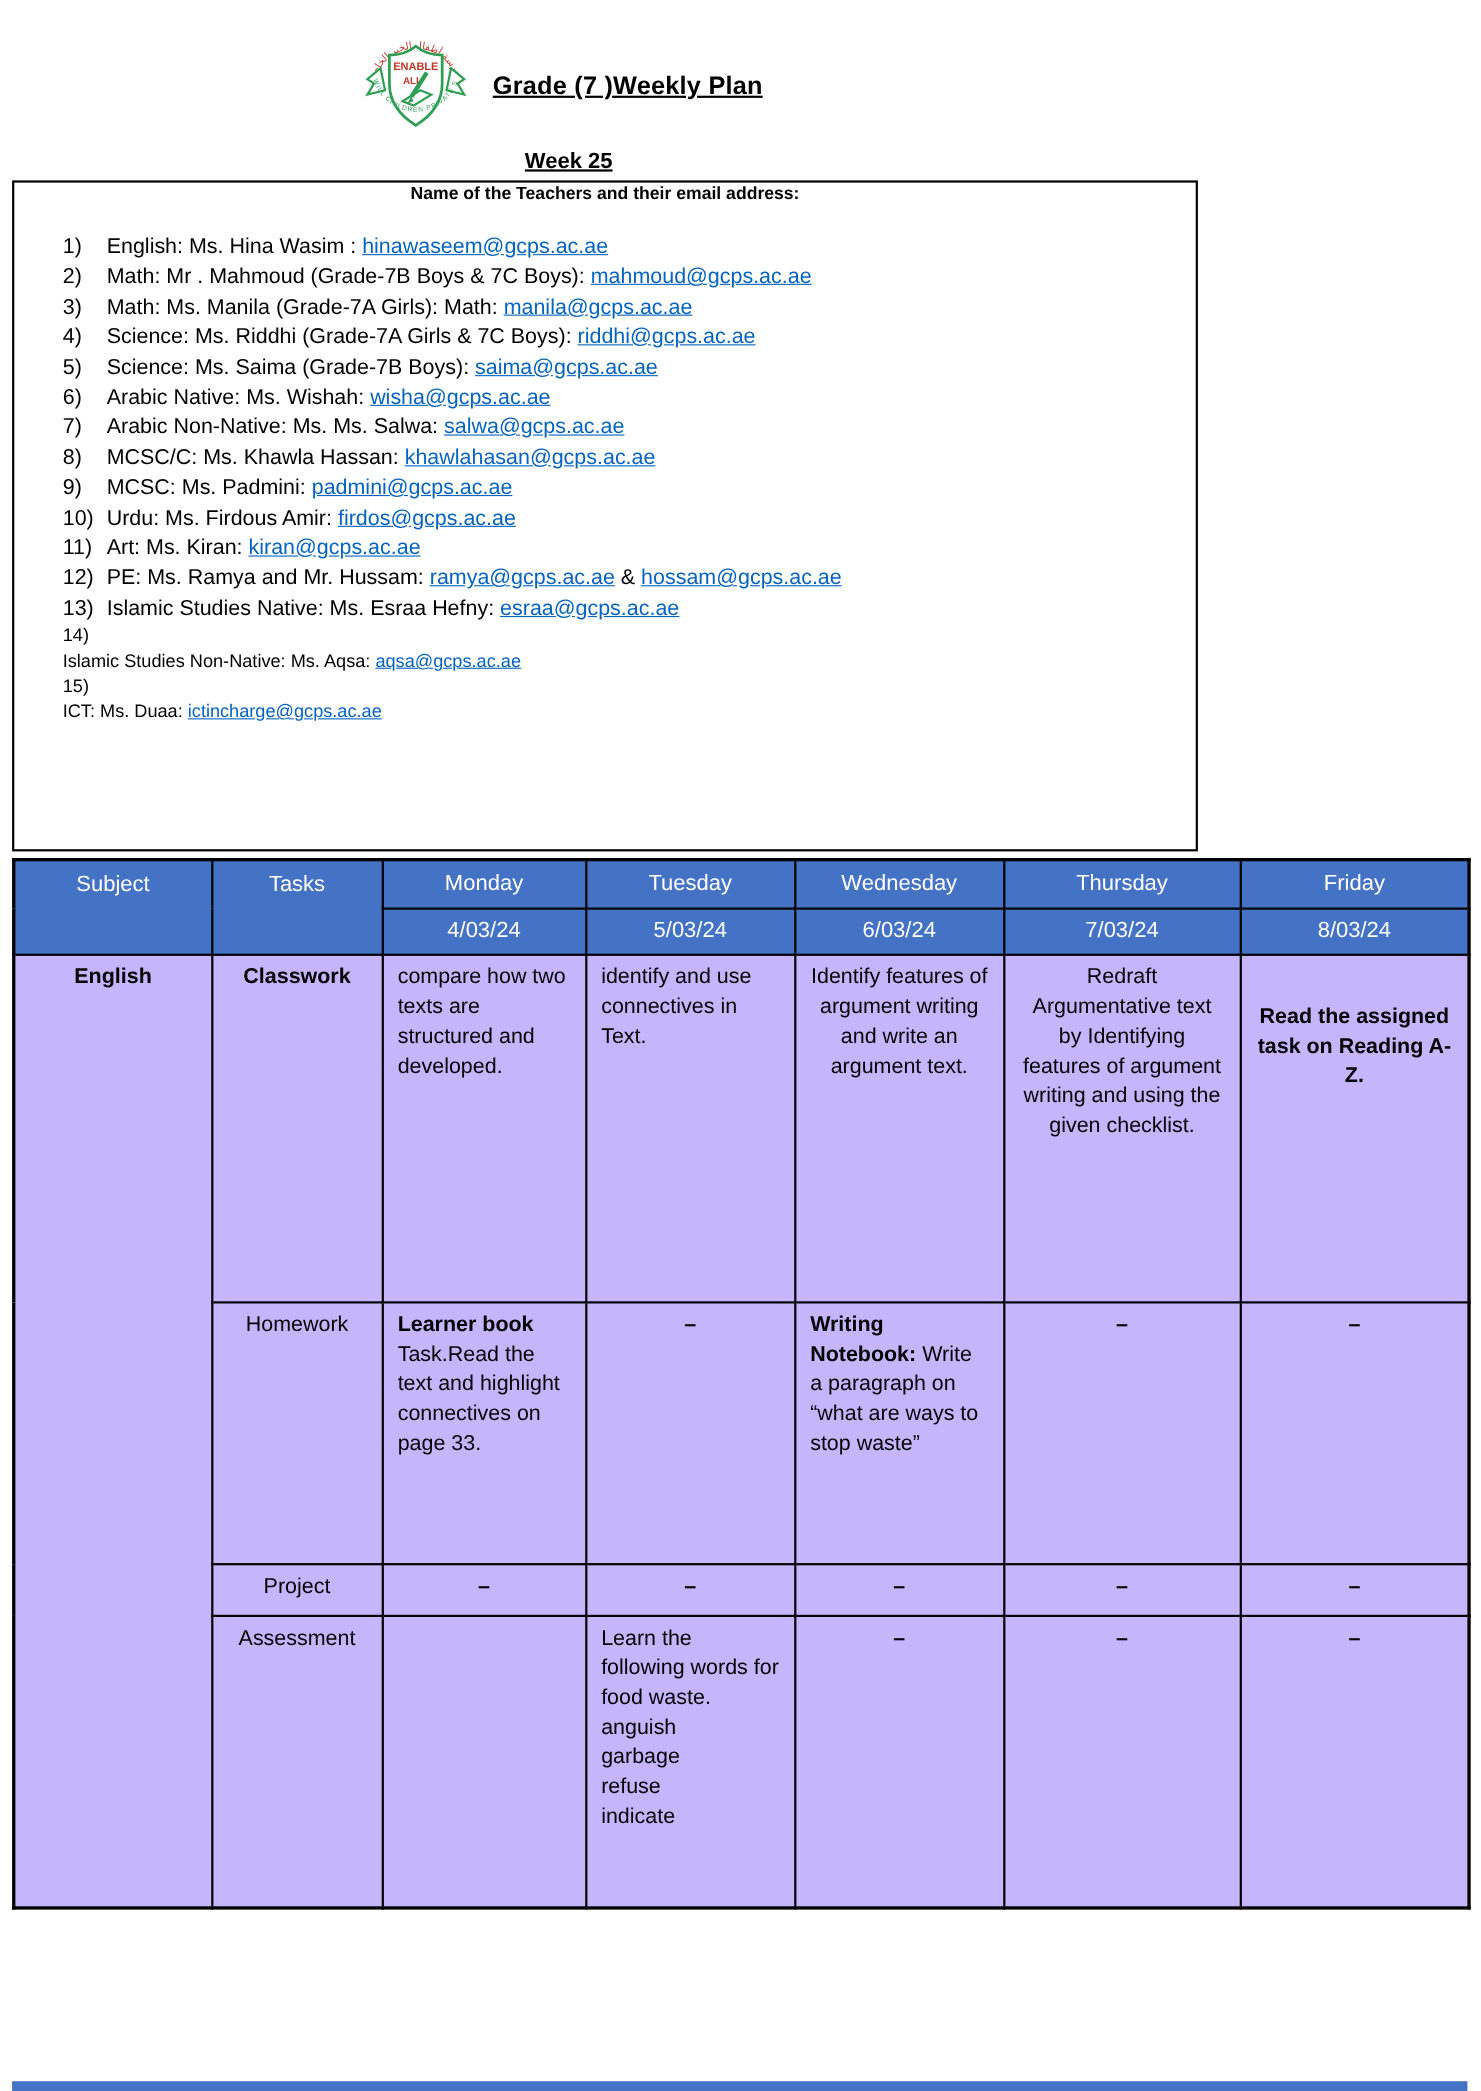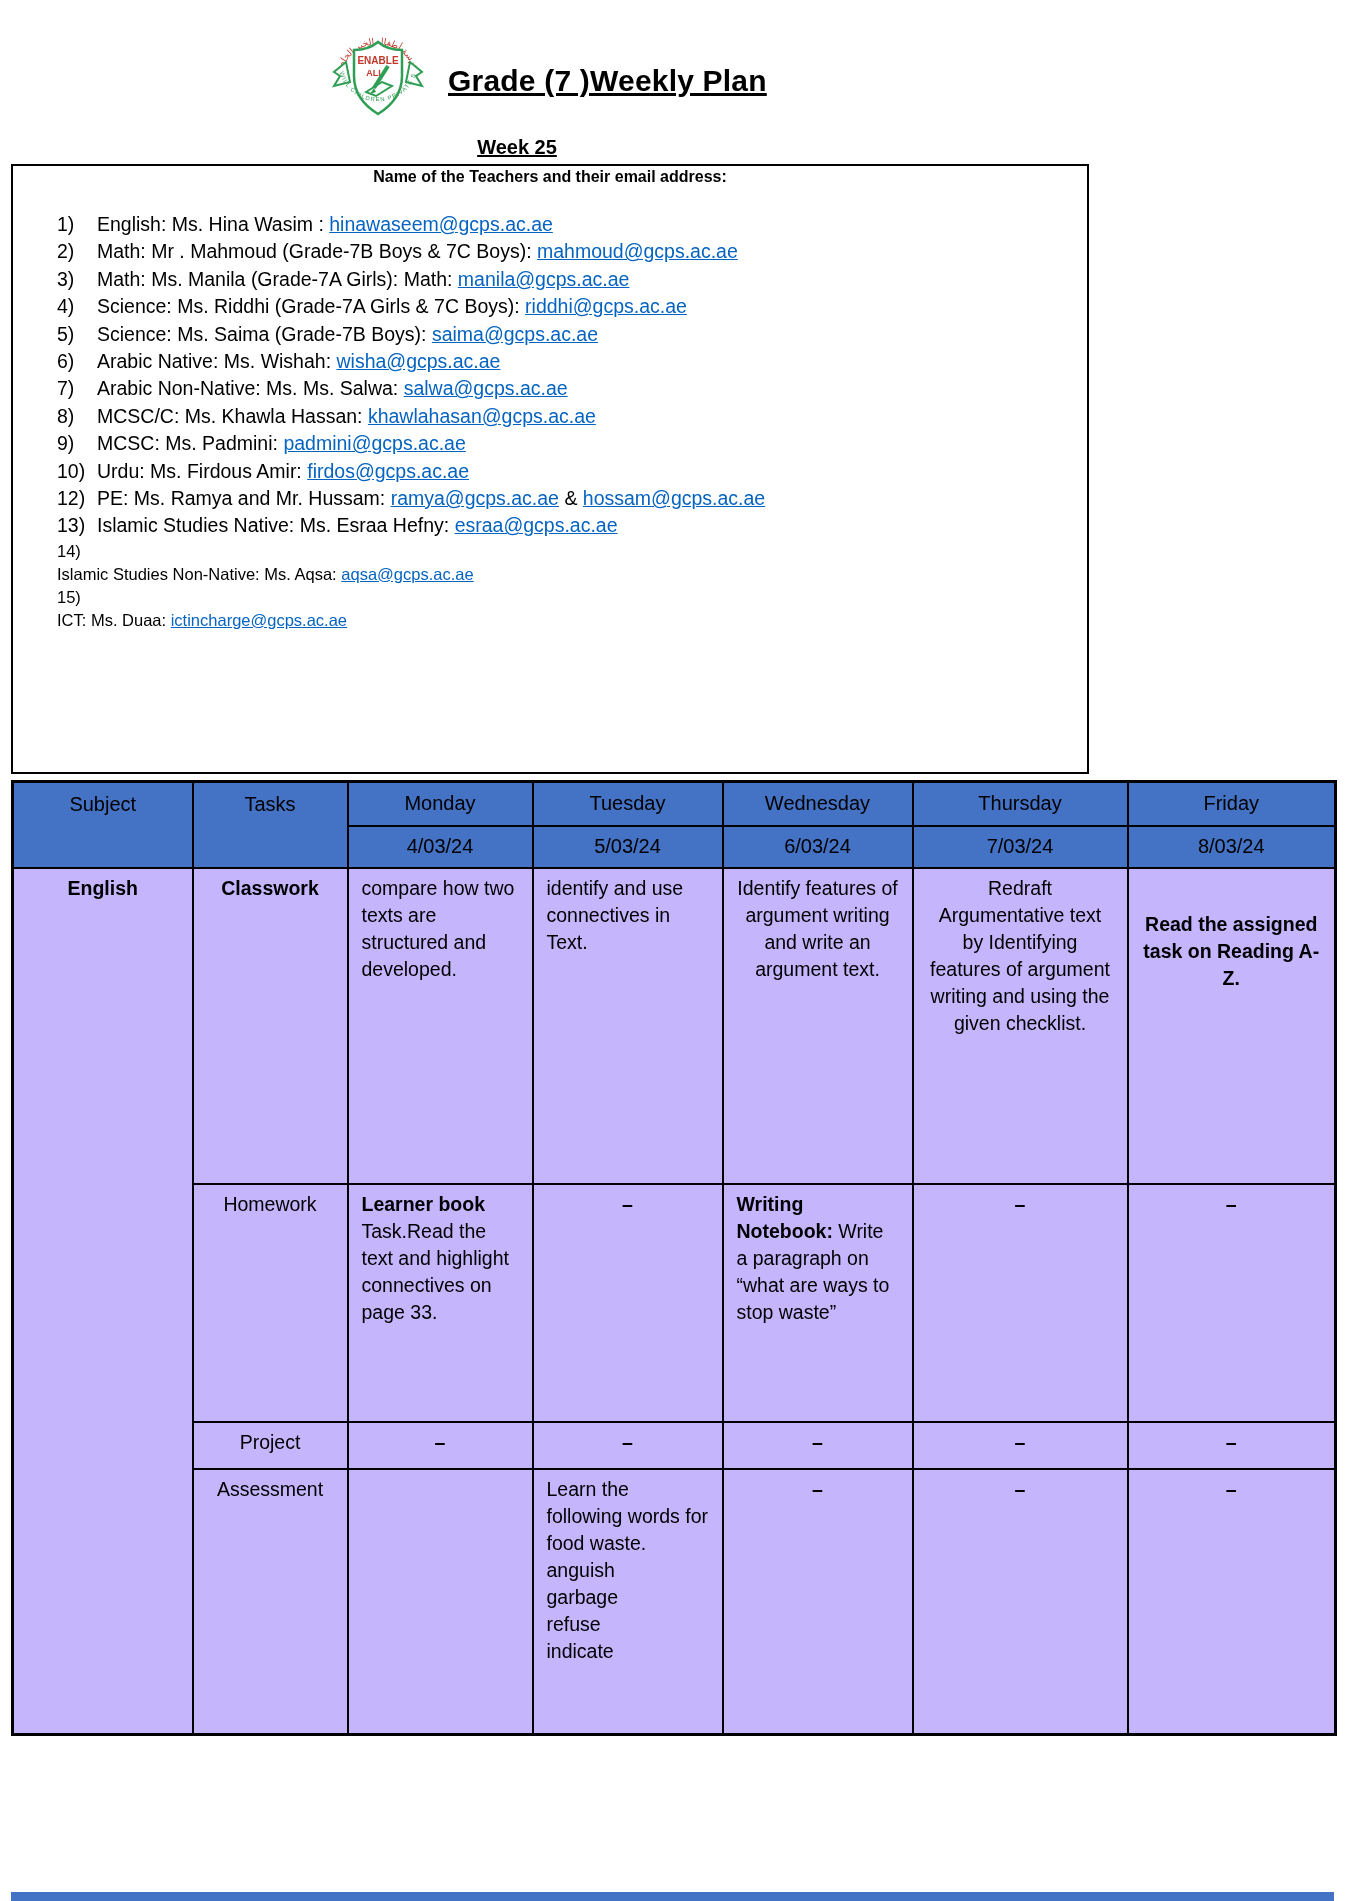--- a/index.html
+++ b/index.html
@@ -4,21 +4,21 @@
 <style>
   html,body{margin:0;padding:0;background:#ffffff;}
   .page{
     position:relative;width:1346px;height:1901px;background:#fff;
     font-family:"Liberation Sans",sans-serif;color:#000;overflow:hidden;
   }
   
   .logo{position:absolute;left:326px;top:20px;width:104px;height:108px;}
   .doc-title{
     position:absolute;left:448px;top:64px;
-    font-size:30px;font-weight:bold;text-decoration:underline;letter-spacing:.2px;
+    font-size:23px;font-weight:bold;text-decoration:underline;letter-spacing:.2px;
   }
   .week-heading{
     position:absolute;left:11px;top:136px;width:1012px;text-align:center;
     font-size:20px;font-weight:bold;text-decoration:underline;
   }
   
   .teachers-box{
     position:absolute;left:11px;top:164px;width:1078px;height:610px;
     border:2px solid #000;box-sizing:border-box;
   }
@@ -29,21 +29,21 @@
   .t-num{flex:none;width:40px;}
   .t-body{flex:1;}
   a.email-link{color:var(--link,#0563C1);text-decoration:underline;cursor:pointer;}
   
   table.plan{
     position:absolute;left:11px;top:780px;width:1323px;
     border-collapse:collapse;table-layout:fixed;border:3px solid #000;
   }
   .plan th,.plan td{border:2px solid #000;box-sizing:border-box;}
   .plan th{
-    background:var(--blue,#4472C4);color:#000000;font-weight:normal;
+    background:var(--blue,#4472C4);color:#ffffff;font-weight:normal;
     font-size:20px;padding:3px 0;text-align:center;vertical-align:middle;
   }
   .plan thead tr:nth-child(1){height:44px;}
   .plan thead tr:nth-child(2){height:42px;}
   .plan th.corner{vertical-align:top;padding-top:10px;}
   .plan tbody tr:nth-child(1){height:316px;}
   .plan tbody tr:nth-child(2){height:238px;}
   .plan tbody tr:nth-child(3){height:47px;}
   .plan tbody tr:nth-child(4){height:266px;}
   .plan td{font-size:19.5px;line-height:27px;padding:6px 13px;vertical-align:top;background:#c4b5fd;}
@@ -129,20 +129,24 @@
         </div>
         <div class="t-item">
           <span class="t-num">9)</span>
           <span class="t-body"><span>MCSC: Ms. Padmini: </span><a class="email-link" href="#">padmini@gcps.ac.ae</a></span>
         </div>
         <div class="t-item">
           <span class="t-num">10)</span>
           <span class="t-body"><span>Urdu: Ms. Firdous Amir: </span><a class="email-link" href="#">firdos@gcps.ac.ae</a></span>
         </div>
         <div class="t-item">
+          <span class="t-num">11)</span>
+          <span class="t-body"><span>Art: Ms. Kiran: </span><a class="email-link" href="#">kiran@gcps.ac.ae</a></span>
+        </div>
+        <div class="t-item">
           <span class="t-num">12)</span>
           <span class="t-body"><span>PE: Ms. Ramya and Mr. Hussam: </span><a class="email-link" href="#">ramya@gcps.ac.ae</a><span> &amp; </span><a class="email-link" href="#">hossam@gcps.ac.ae</a></span>
         </div>
         <div class="t-item">
           <span class="t-num">13)</span>
           <span class="t-body"><span>Islamic Studies Native: Ms. Esraa Hefny: </span><a class="email-link" href="#">esraa@gcps.ac.ae</a></span>
         </div>
         <div class="t-item small">
           <span class="t-num">14)</span>
           <span class="t-body"><span>Islamic Studies Non-Native: Ms. Aqsa: </span><a class="email-link" href="#">aqsa@gcps.ac.ae</a></span>

